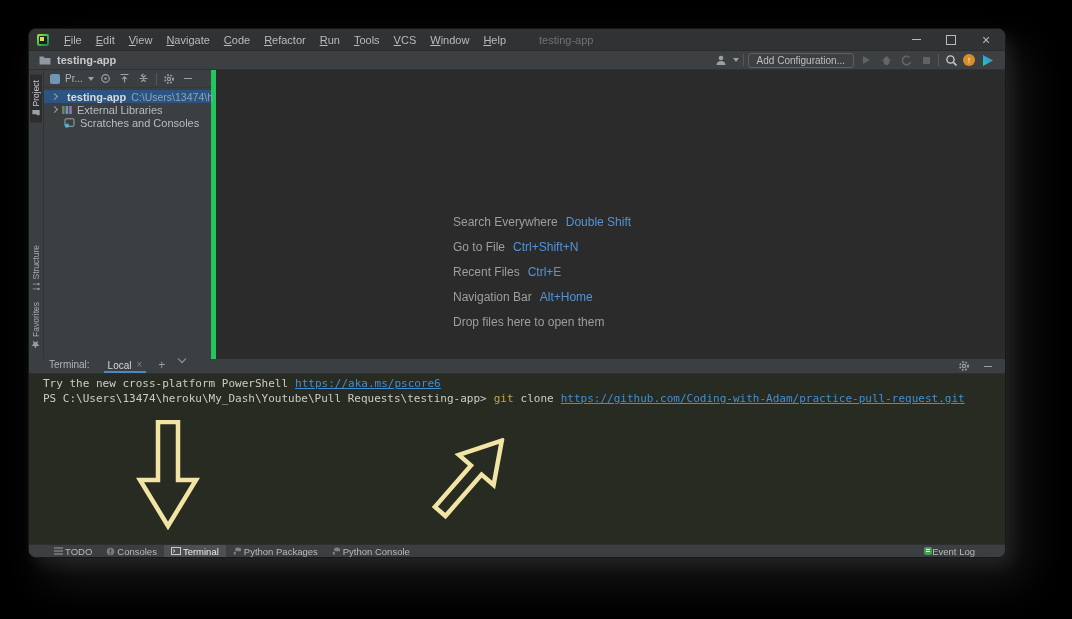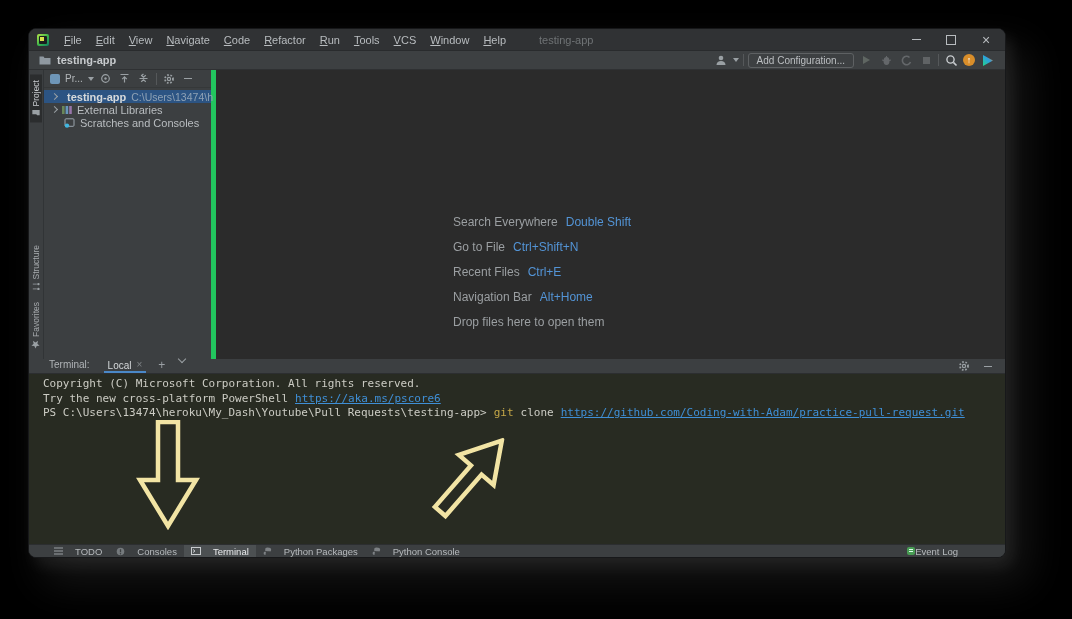--- a/index.html
+++ b/index.html
@@ -103,24 +103,24 @@
                font-size:11px; color:#ccccc4; padding:3px 0 0 14px; line-height:14.5px;
                position:relative; white-space:nowrap; }
   .t-link { color:#3f8fd6; text-decoration:underline; }
   .t-git { color:#c4a747; margin-left:7px; }
   .t-plain-gap { margin-left:7px; }
   .t-url { color:#3f8fd6; text-decoration:underline; margin-left:7px; }
 
   
   .bottom-bar { height:13px; background:#3c3f41; border-top:1px solid #2c2e30;
                 display:flex; align-items:center; padding:0 0 0 18px; flex:0 0 auto; font-size:9.5px; }
-  .bb-tab { display:flex; align-items:center; gap:12px; color:#b6babd; padding:0 7px; height:100%; }
+  .bb-tab { display:flex; align-items:center; gap:2px; color:#b6babd; padding:0 7px; height:100%; }
   .bb-tab.sel { background:#4c5052; color:#e8eaec; }
   .bb-right { margin-left:auto; display:flex; align-items:center; color:#b6babd;
-              margin-right:47px; }
+              margin-right:30px; }
   .ev-ic { width:8px; height:8px; border-radius:2px; background:#499c54; position:relative; }
   .ev-ic::after { content:""; position:absolute; left:2px; top:2px; width:4px; height:1px;
                   background:#dfe;  box-shadow:0 2px 0 #dfe; }
 
   
   .status-bar { height:15px; background:#3c3f41; border-top:1px solid #2c2e30;
                 display:flex; align-items:center; padding:0 16px 0 8px; flex:0 0 auto; font-size:9.5px; }
   .sb-icn { width:9px; height:9px; border:1px solid #9aa0a4; position:relative; margin-right:8px; }
   .sb-icn::after { content:""; position:absolute; left:0; bottom:0; width:4px; height:4px; background:#9aa0a4; }
   .sb-msg { color:#b0b4b7; }
@@ -331,21 +331,20 @@
           <svg class="icn" width="12" height="12" viewBox="0 0 12 12">
               <circle cx="6" cy="6" r="4" fill="none" stroke="#9aa0a4" stroke-width="1.8" stroke-dasharray="1.6 1.7"></circle>
               <circle cx="6" cy="6" r="1.6" fill="none" stroke="#9aa0a4" stroke-width="1.2"></circle>
             </svg>
         </span>
         <span class="pp-ic pp-min"></span>
       </span>
     </div>
 
     <div class="term-body">
-      <div><span>Copyright (C) Microsoft Corporation. All rights reserved.</span></div>
       <div><span>Try the new cross-platform PowerShell</span><span class="t-link t-plain-gap">https://aka.ms/pscore6</span></div>
       <div><span>PS C:\Users\13474\heroku\My_Dash\Youtube\Pull Requests\testing-app&gt;</span><span class="t-git">git</span><span class="t-plain-gap">clone</span><span class="t-url">https://github.com/Coding-with-Adam/practice-pull-request.git</span></div>
     </div>
 
     <div class="bottom-bar">
       <span class="bb-tab">
         <svg class="icn" width="9" height="8" viewBox="0 0 9 8">
             <line x1="0" y1="1" x2="9" y2="1" stroke="#9aa0a4"></line>
             <line x1="0" y1="4" x2="9" y2="4" stroke="#9aa0a4"></line>
             <line x1="0" y1="7" x2="9" y2="7" stroke="#9aa0a4"></line>

